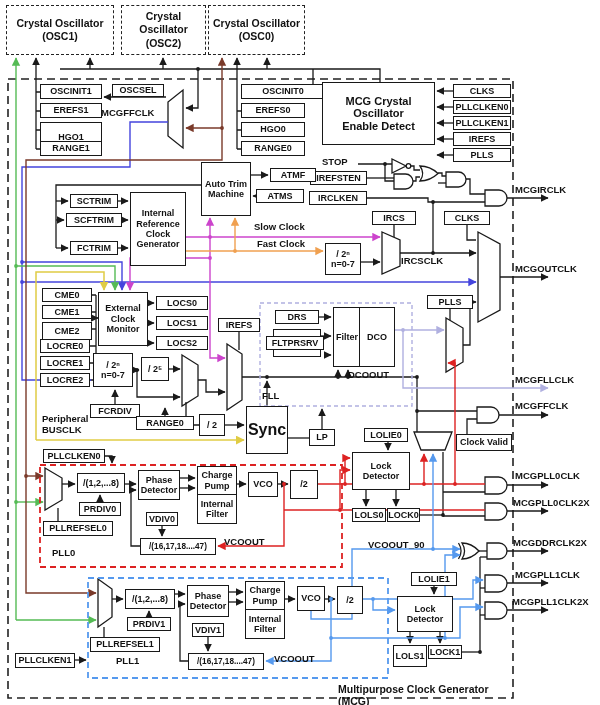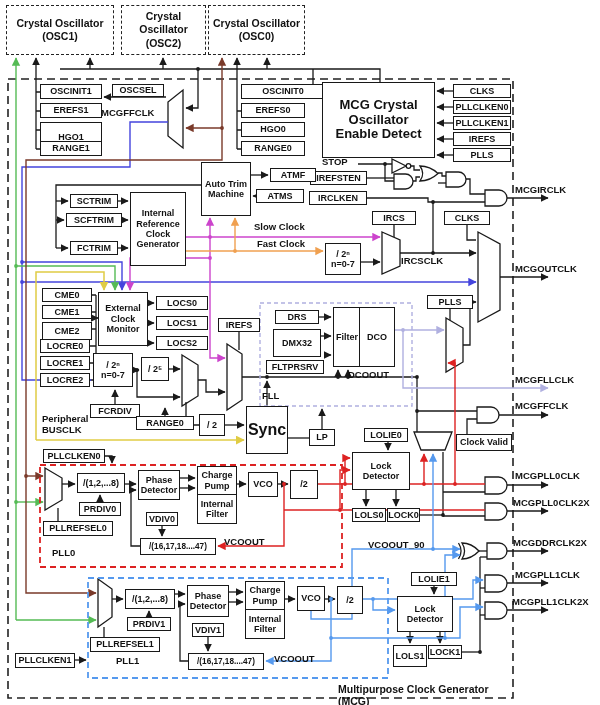--- a/index.html
+++ b/index.html
@@ -320,21 +320,21 @@
 <div class="box" style="left:40px;top:103px;width:62px;height:15px">EREFS1</div>
 <div class="box" style="left:40px;top:122px;width:62px;height:30px">HGO1</div>
 <div class="box" style="left:40px;top:141px;width:62px;height:15px">RANGE1</div>
 <div class="box" style="left:112px;top:84px;width:52px;height:13px">OSCSEL</div>
 <div class="lbl" style="left:101px;top:108px;width:72px">MCGFFCLK</div>
 <div class="box" style="left:241px;top:84px;width:84px;height:15px">OSCINIT0</div>
 <div class="box" style="left:241px;top:103px;width:64px;height:15px">EREFS0</div>
 <div class="box" style="left:241px;top:122px;width:64px;height:15px">HGO0</div>
 <div class="box" style="left:241px;top:141px;width:64px;height:15px">RANGE0</div>
 
-<div class="box" style="left:322px;top:82px;width:113px;height:76px;font-size:13px">MCG Crystal Oscillator
+<div class="box" style="left:322px;top:82px;width:113px;height:63px;font-size:11px">MCG Crystal Oscillator
 Enable Detect</div>
 <div class="box" style="left:453px;top:84px;width:58px;height:14px">CLKS</div>
 <div class="box" style="left:453px;top:100px;width:58px;height:14px">PLLCLKEN0</div>
 <div class="box" style="left:453px;top:116px;width:58px;height:14px">PLLCLKEN1</div>
 <div class="box" style="left:453px;top:132px;width:58px;height:14px">IREFS</div>
 <div class="box" style="left:453px;top:148px;width:58px;height:14px">PLLS</div>
 
 <div class="lbl" style="left:322px;top:157px;width:34px">STOP</div>
 <div class="box" style="left:310px;top:171px;width:57px;height:14px">IREFSTEN</div>
 <div class="box" style="left:309px;top:191px;width:58px;height:14px">IRCLKEN</div>
@@ -367,21 +367,21 @@
 <div class="box" style="left:98px;top:292px;width:50px;height:54px">External
 Clock
 Monitor</div>
 <div class="box" style="left:156px;top:296px;width:52px;height:14px">LOCS0</div>
 <div class="box" style="left:156px;top:316px;width:52px;height:14px">LOCS1</div>
 <div class="box" style="left:156px;top:336px;width:52px;height:14px">LOCS2</div>
 
 <div class="box" style="left:218px;top:318px;width:42px;height:14px">IREFS</div>
 <div class="box" style="left:275px;top:310px;width:44px;height:14px">DRS</div>
 <div class="box" style="left:273px;top:329px;width:48px;height:28px">DMX32</div>
-<div class="box" style="left:266px;top:360px;width:58px;height:14px">FLTPRSRV</div>
+<div class="box" style="left:266px;top:336px;width:58px;height:14px">FLTPRSRV</div>
 <div class="box" style="left:333px;top:307px;width:28px;height:60px">Filter</div>
 <div class="box" style="left:359px;top:307px;width:36px;height:60px">DCO</div>
 <div class="lbl" style="left:348px;top:370px;width:54px">DCOOUT</div>
 <div class="lbl" style="left:262px;top:391px;width:26px">FLL</div>
 <div class="box" style="left:427px;top:295px;width:46px;height:14px">PLLS</div>
 <div class="box" style="left:93px;top:353px;width:40px;height:34px">/ 2ⁿ
 n=0-7</div>
 <div class="box" style="left:141px;top:357px;width:28px;height:24px">/ 2⁵</div>
 <div class="box" style="left:90px;top:404px;width:50px;height:14px">FCRDIV</div>
 <div class="box" style="left:136px;top:416px;width:58px;height:14px">RANGE0</div>

